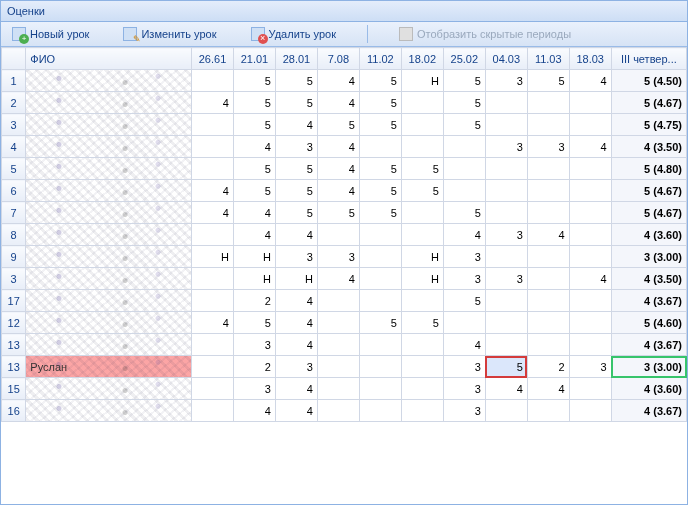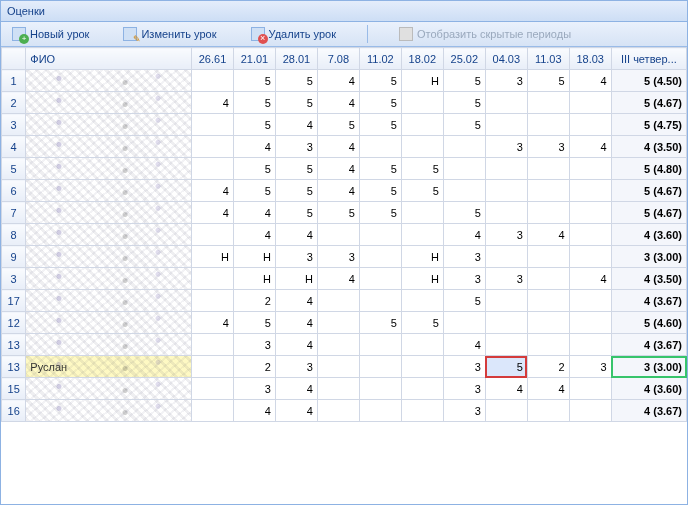--- a/index.html
+++ b/index.html
@@ -30,21 +30,21 @@
      filter:contrast(120%)}
   td.fio .nm{position:relative;z-index:1;padding:0 4px;color:#333}
   td.sum{text-align:right;font-weight:bold;background:#f4f6fb}
   td.sum .avg{font-weight:bold}
   .col-num{width:22px}
   .col-fio{width:150px}
   .col-d{width:38px}
   .col-sum{width:68px}
   .cell-sel{outline:2px solid #d43b3b;outline-offset:-2px;background:#dbe7fb}
   tr.rowhi td.sum{outline:2px solid #37c46b;outline-offset:-2px}
-  tr.rowhi td.fio{background:#fef9c3}
+  tr.rowhi td.fio{background:#fca5a5}
   .below{height:100%;background:#fff}
 </style>
 </head>
 <body>
 <div class="window">
   <div class="titlebar">Оценки</div>
   <div class="toolbar">
     <div class="tbtn">
       <span class="ico add"></span>
       <span>Новый урок</span>

